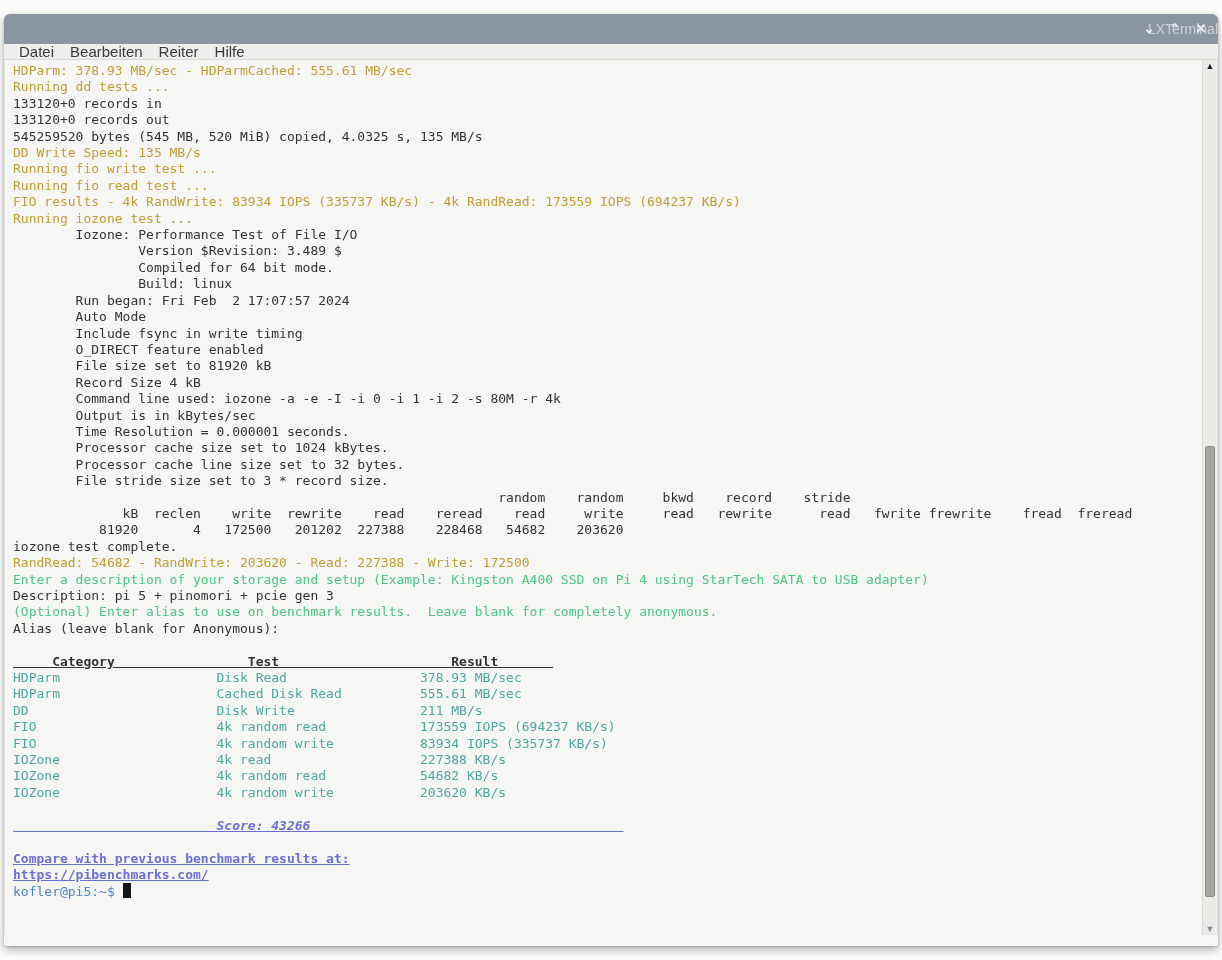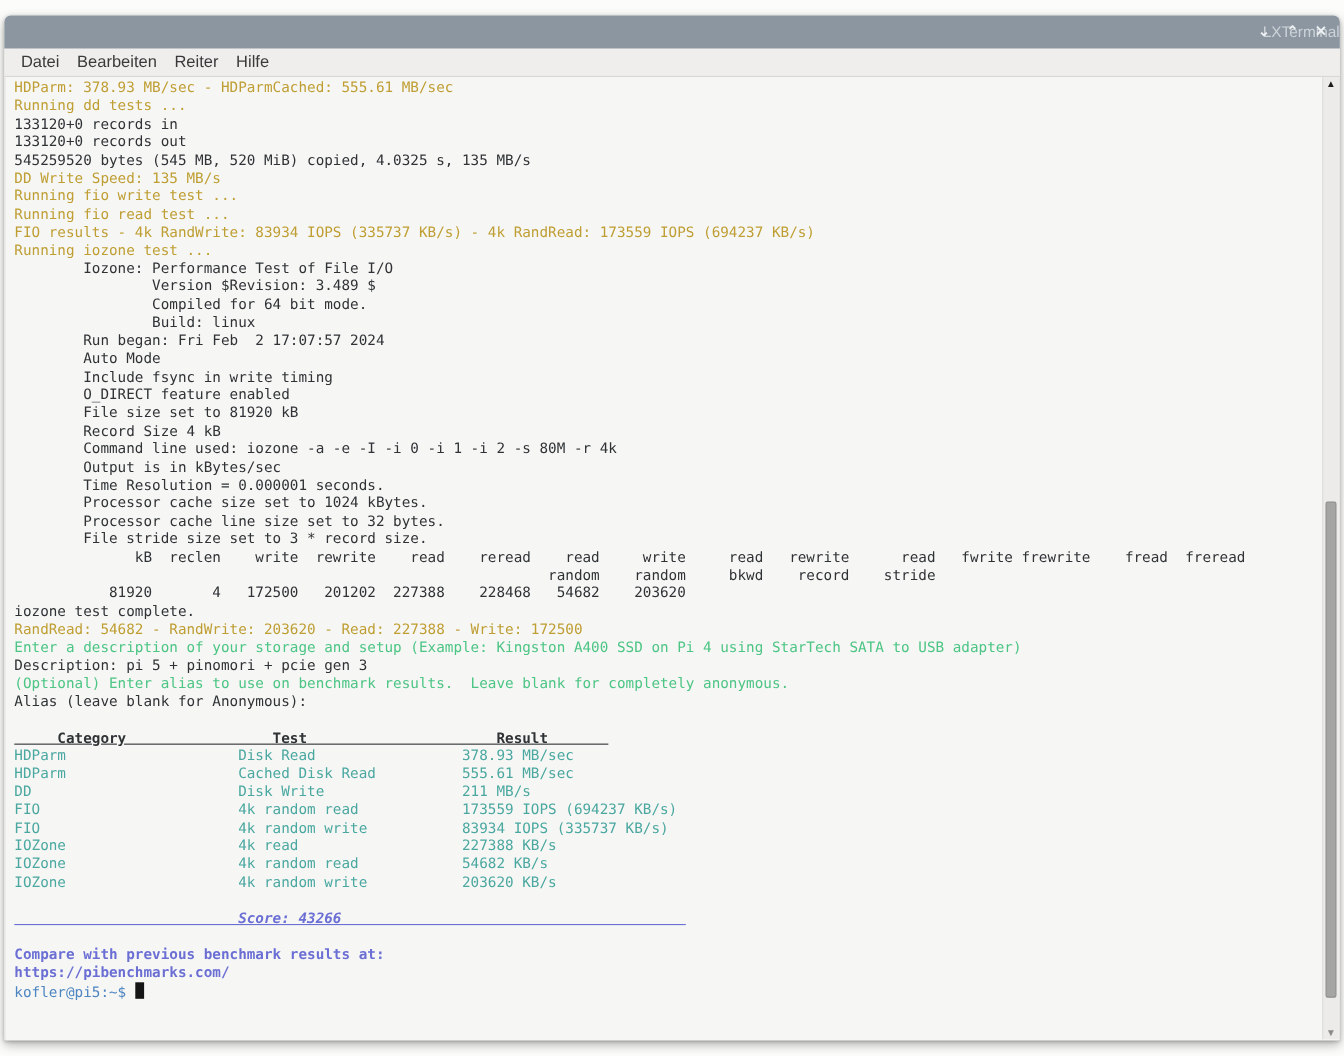--- a/index.html
+++ b/index.html
@@ -14,42 +14,42 @@
   .titlebar {
     height:30px; background:var(--titlebar,#8b96a1);
     border-radius:6px 6px 0 0;
     display:flex; align-items:center; justify-content:flex-end; position:relative;
   }
   .title { color:#ccd2d7; font-size:14px; }
   .controls { position:absolute; right:10px; top:0; height:30px; display:flex; align-items:center; gap:12px; }
   .ctl { color:#eef1f3; font-size:13px; font-weight:bold; width:14px; text-align:center; cursor:default; line-height:30px; }
 
   .menubar {
-    height:26px; background:#efeeec; border-bottom:1px solid #d9d8d5;
+    height:16px; background:#efeeec; border-bottom:1px solid #d9d8d5;
     display:flex; align-items:center; padding-left:7px;
   }
   .menu-item { padding:0 8px; font-size:15px; color:#3a3a3a; }
 
   .term {
     position:relative; height:875px; background:#f6f6f4; overflow:hidden;
     border-left:1px solid #e2e2e0; border-right:1px solid #e2e2e0;
   }
   .term pre {
     margin:0; padding:3px 0 0 8px;
     font-family:"DejaVu Sans Mono", monospace;
     font-size:13px; line-height:16.4px;
     color:var(--k,#2f3336);
     white-space:pre; overflow:hidden;
   }
   .c-y { color:var(--y,#bf9e33); }
   .c-g { color:var(--g,#4cc585); }
   .c-t { color:var(--t,#4aa8a0); }
   .c-b { color:var(--b,#4e86c2); }
   .c-k { color:var(--k,#2f3336); }
-  .c-p { color:var(--p,#6b6fd4); font-weight:bold; }
+  .c-p { color:var(--p,#6b6fd4); font-weight:bold; text-decoration:underline; }
   .c-score { color:var(--p,#6b6fd4); font-weight:bold; text-decoration:underline;font-style:italic; }
   .c-hdr { color:var(--k,#2f3336); font-weight:bold; text-decoration:underline;text-align:right; }
 
   .cursor {
     display:inline-block; width:8px; height:15px;
     background:#151515; vertical-align:-2px;
   }
 
   .scrollbar {
     position:absolute; top:0; right:0; width:15px; height:100%;
@@ -106,22 +106,22 @@
 </span><span class="c-k">        Include fsync in write timing
 </span><span class="c-k">        O_DIRECT feature enabled
 </span><span class="c-k">        File size set to 81920 kB
 </span><span class="c-k">        Record Size 4 kB
 </span><span class="c-k">        Command line used: iozone -a -e -I -i 0 -i 1 -i 2 -s 80M -r 4k
 </span><span class="c-k">        Output is in kBytes/sec
 </span><span class="c-k">        Time Resolution = 0.000001 seconds.
 </span><span class="c-k">        Processor cache size set to 1024 kBytes.
 </span><span class="c-k">        Processor cache line size set to 32 bytes.
 </span><span class="c-k">        File stride size set to 3 * record size.
+</span><span class="c-k">                                                              random    random     bkwd    record    stride
 </span><span class="c-k">              kB  reclen    write  rewrite    read    reread    read     write     read   rewrite      read   fwrite frewrite    fread  freread
-</span><span class="c-k">                                                              random    random     bkwd    record    stride
 </span><span class="c-k">           81920       4   172500   201202  227388    228468   54682    203620
 </span><span class="c-k">iozone test complete.
 </span><span class="c-y">RandRead: 54682 - RandWrite: 203620 - Read: 227388 - Write: 172500
 </span><span class="c-g">Enter a description of your storage and setup (Example: Kingston A400 SSD on Pi 4 using StarTech SATA to USB adapter)
 </span><span class="c-k">Description: pi 5 + pinomori + pcie gen 3
 </span><span class="c-g">(Optional) Enter alias to use on benchmark results.  Leave blank for completely anonymous.
 </span><span class="c-k">Alias (leave blank for Anonymous): 
 </span><span class="c-k">
 </span><span class="c-hdr">     Category                 Test                      Result       
 </span><span class="c-t">HDParm                    Disk Read                 378.93 MB/sec

